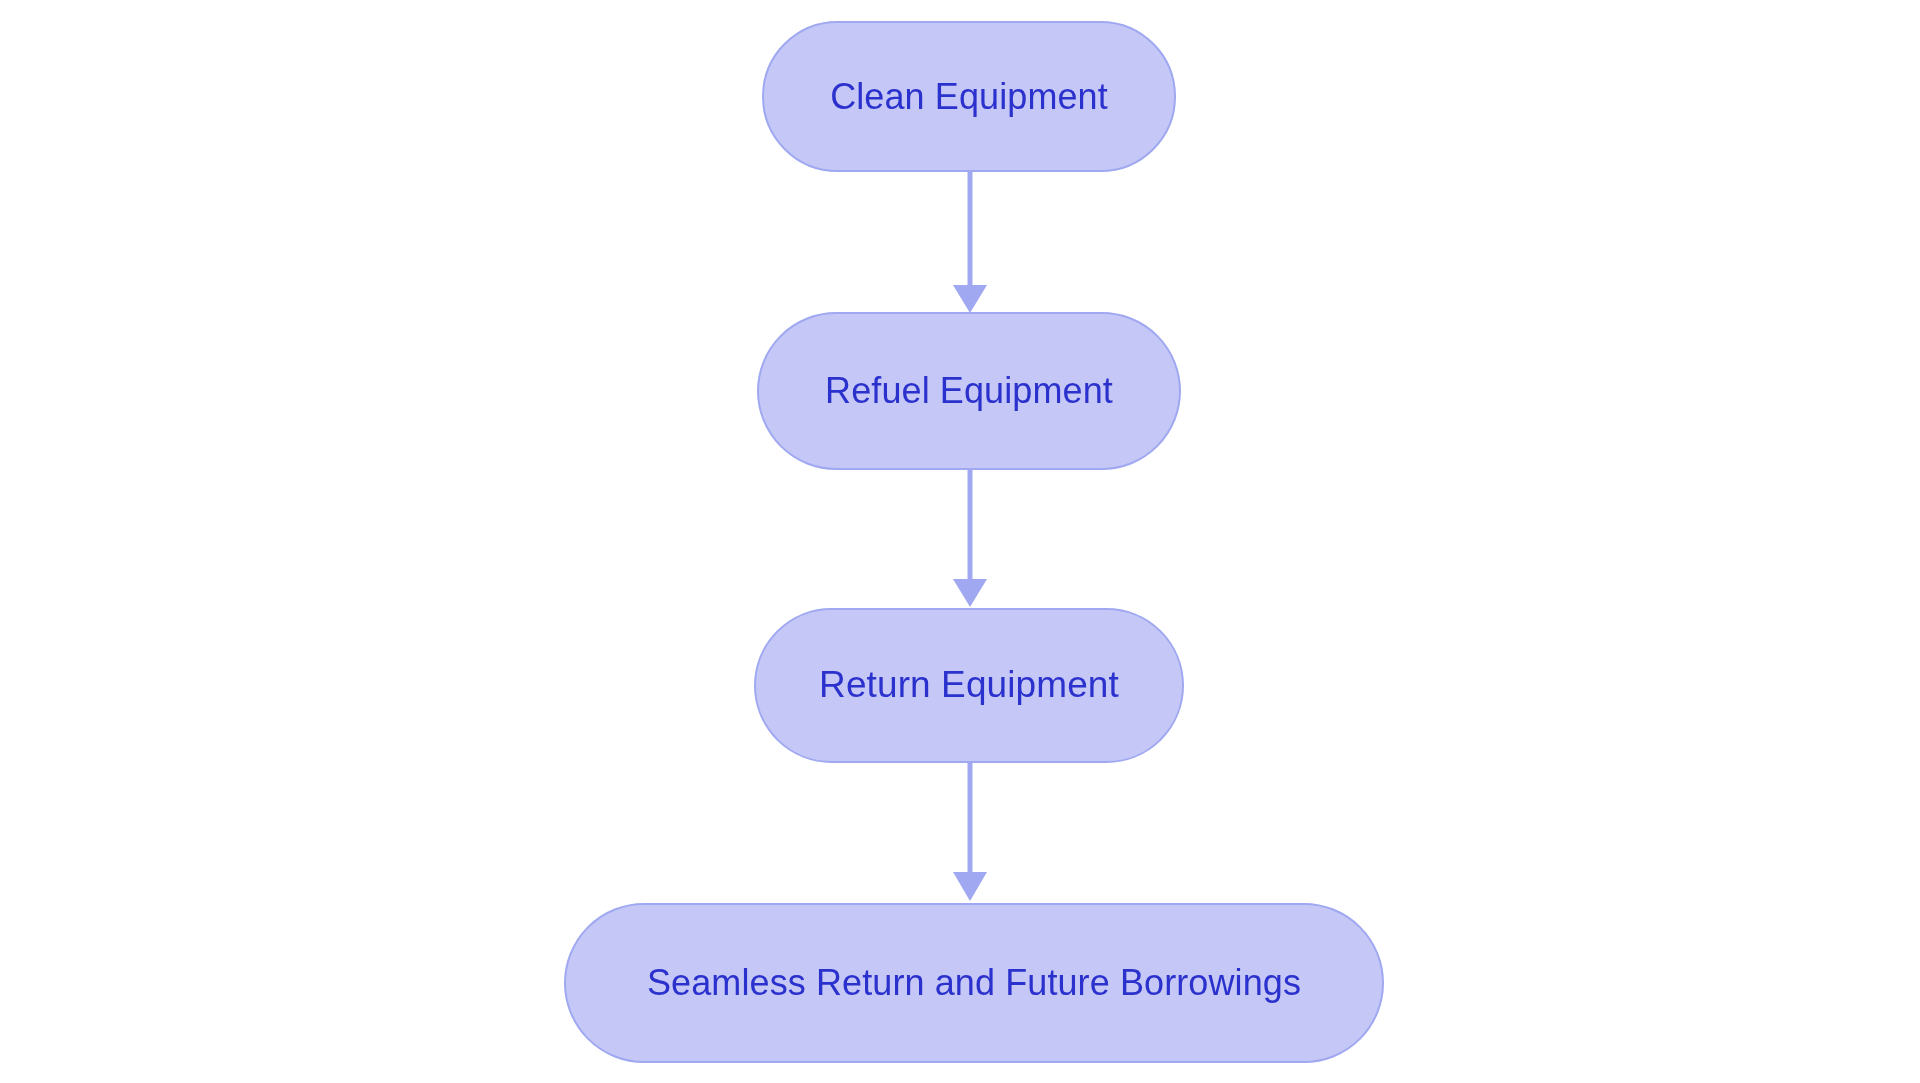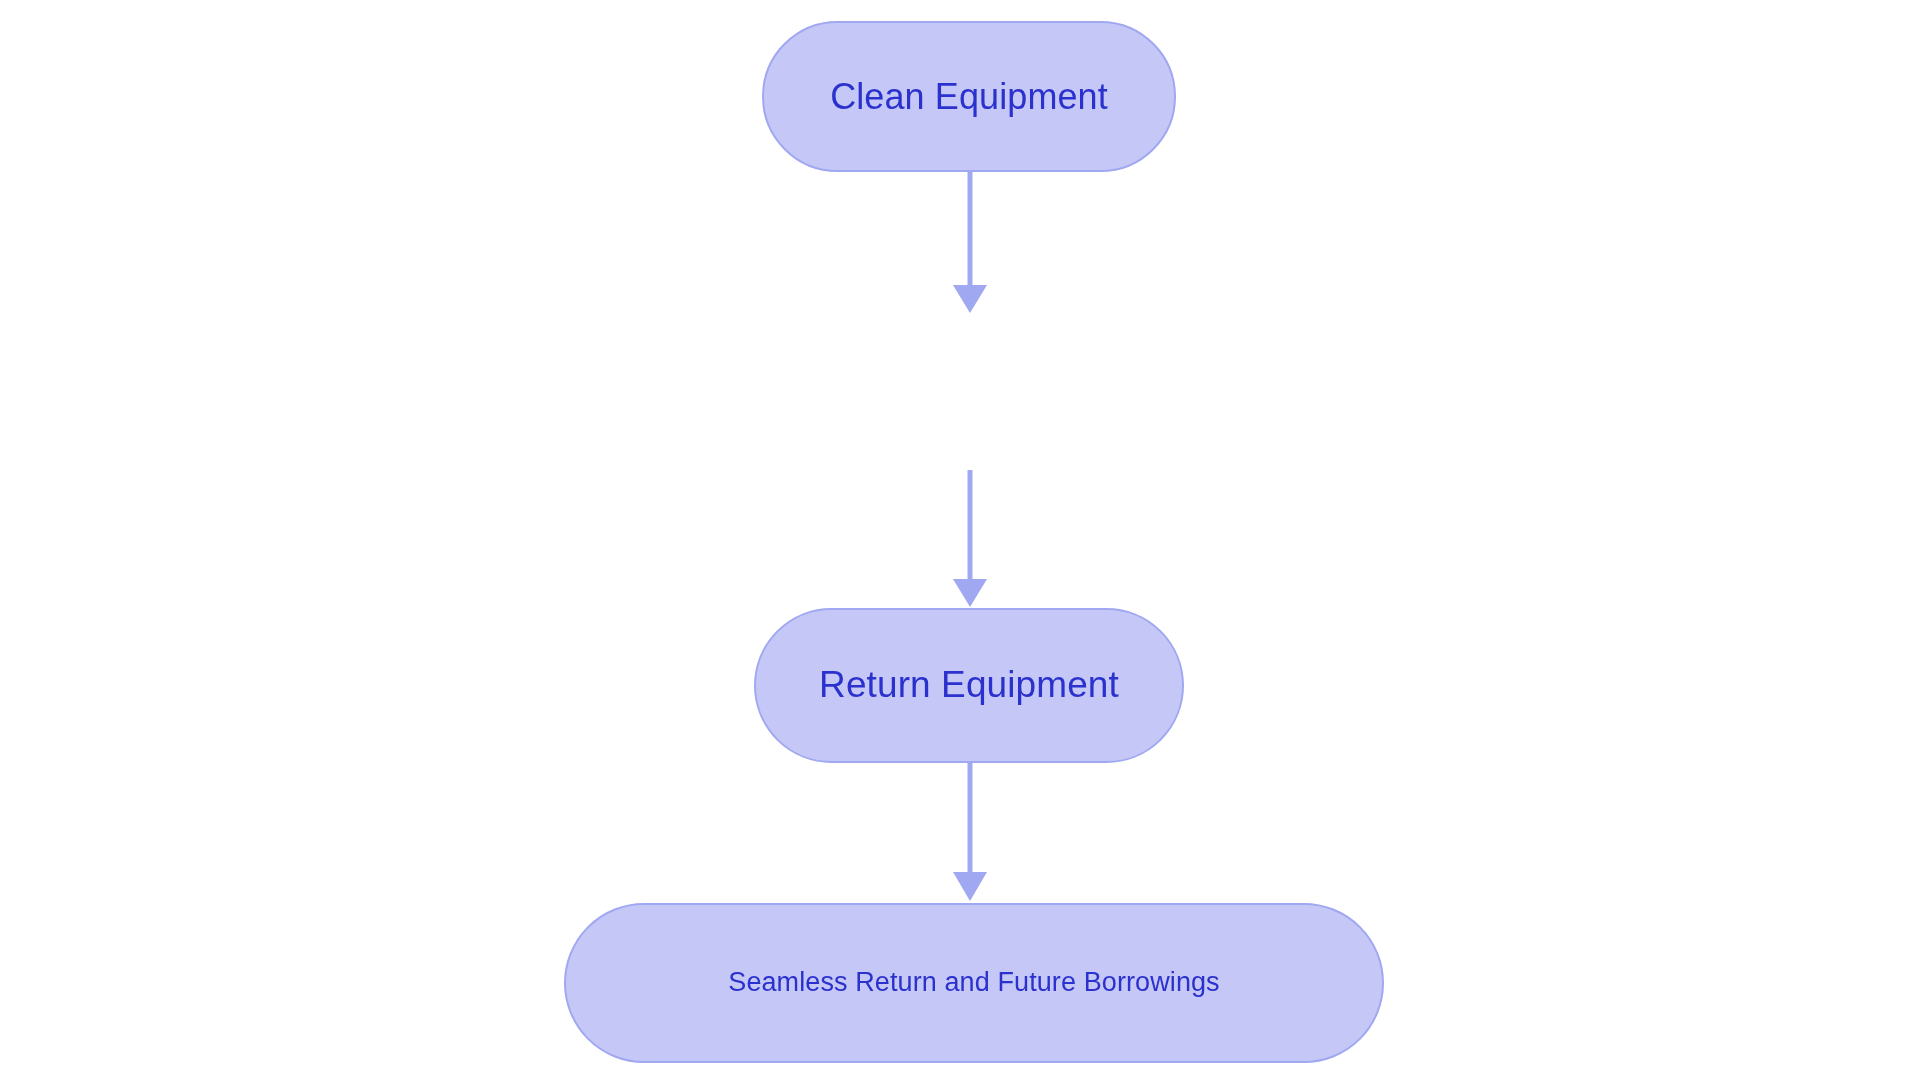--- a/index.html
+++ b/index.html
@@ -81,21 +81,21 @@
   #node-return-equipment {
     left: 745px;  top: 608px;
     width: 430px; height: 155px;
   }
   #node-return-equipment .flow-node-label { font-size: 37px; }
 
   #node-seamless-return {
     left: 555px;  top: 903px;
     width: 820px; height: 160px;
   }
-  #node-seamless-return .flow-node-label { font-size: 27px; }
+  #node-seamless-return .flow-node-label { font-size: 36px; }
 </style>
 </head>
 <body>
 
 <div id="flow-canvas">
 
   <svg id="connector-layer" viewBox="0 0 1920 1083" width="1920" height="1083" xmlns="http://www.w3.org/2000/svg">
 
     <g>
       <line x1="961" y1="172" x2="961" y2="288" stroke="#9fa8f0" stroke-width="5"></line>
@@ -112,20 +112,23 @@
       <polygon points="944,872 978,872 961,901" fill="#9fa8f0"></polygon>
     </g>
   </svg>
 
   <div id="node-layer">
 
     <div class="flow-node" id="node-clean-equipment">
       <span class="flow-node-label">Clean Equipment</span>
     </div>
 
+    <div class="flow-node" id="node-refuel-equipment">
+      <span class="flow-node-label">Refuel Equipment</span>
+    </div>
 
     <div class="flow-node" id="node-return-equipment">
       <span class="flow-node-label">Return Equipment</span>
     </div>
 
     <div class="flow-node" id="node-seamless-return">
       <span class="flow-node-label">Seamless Return and Future Borrowings</span>
     </div>
 
   </div>

